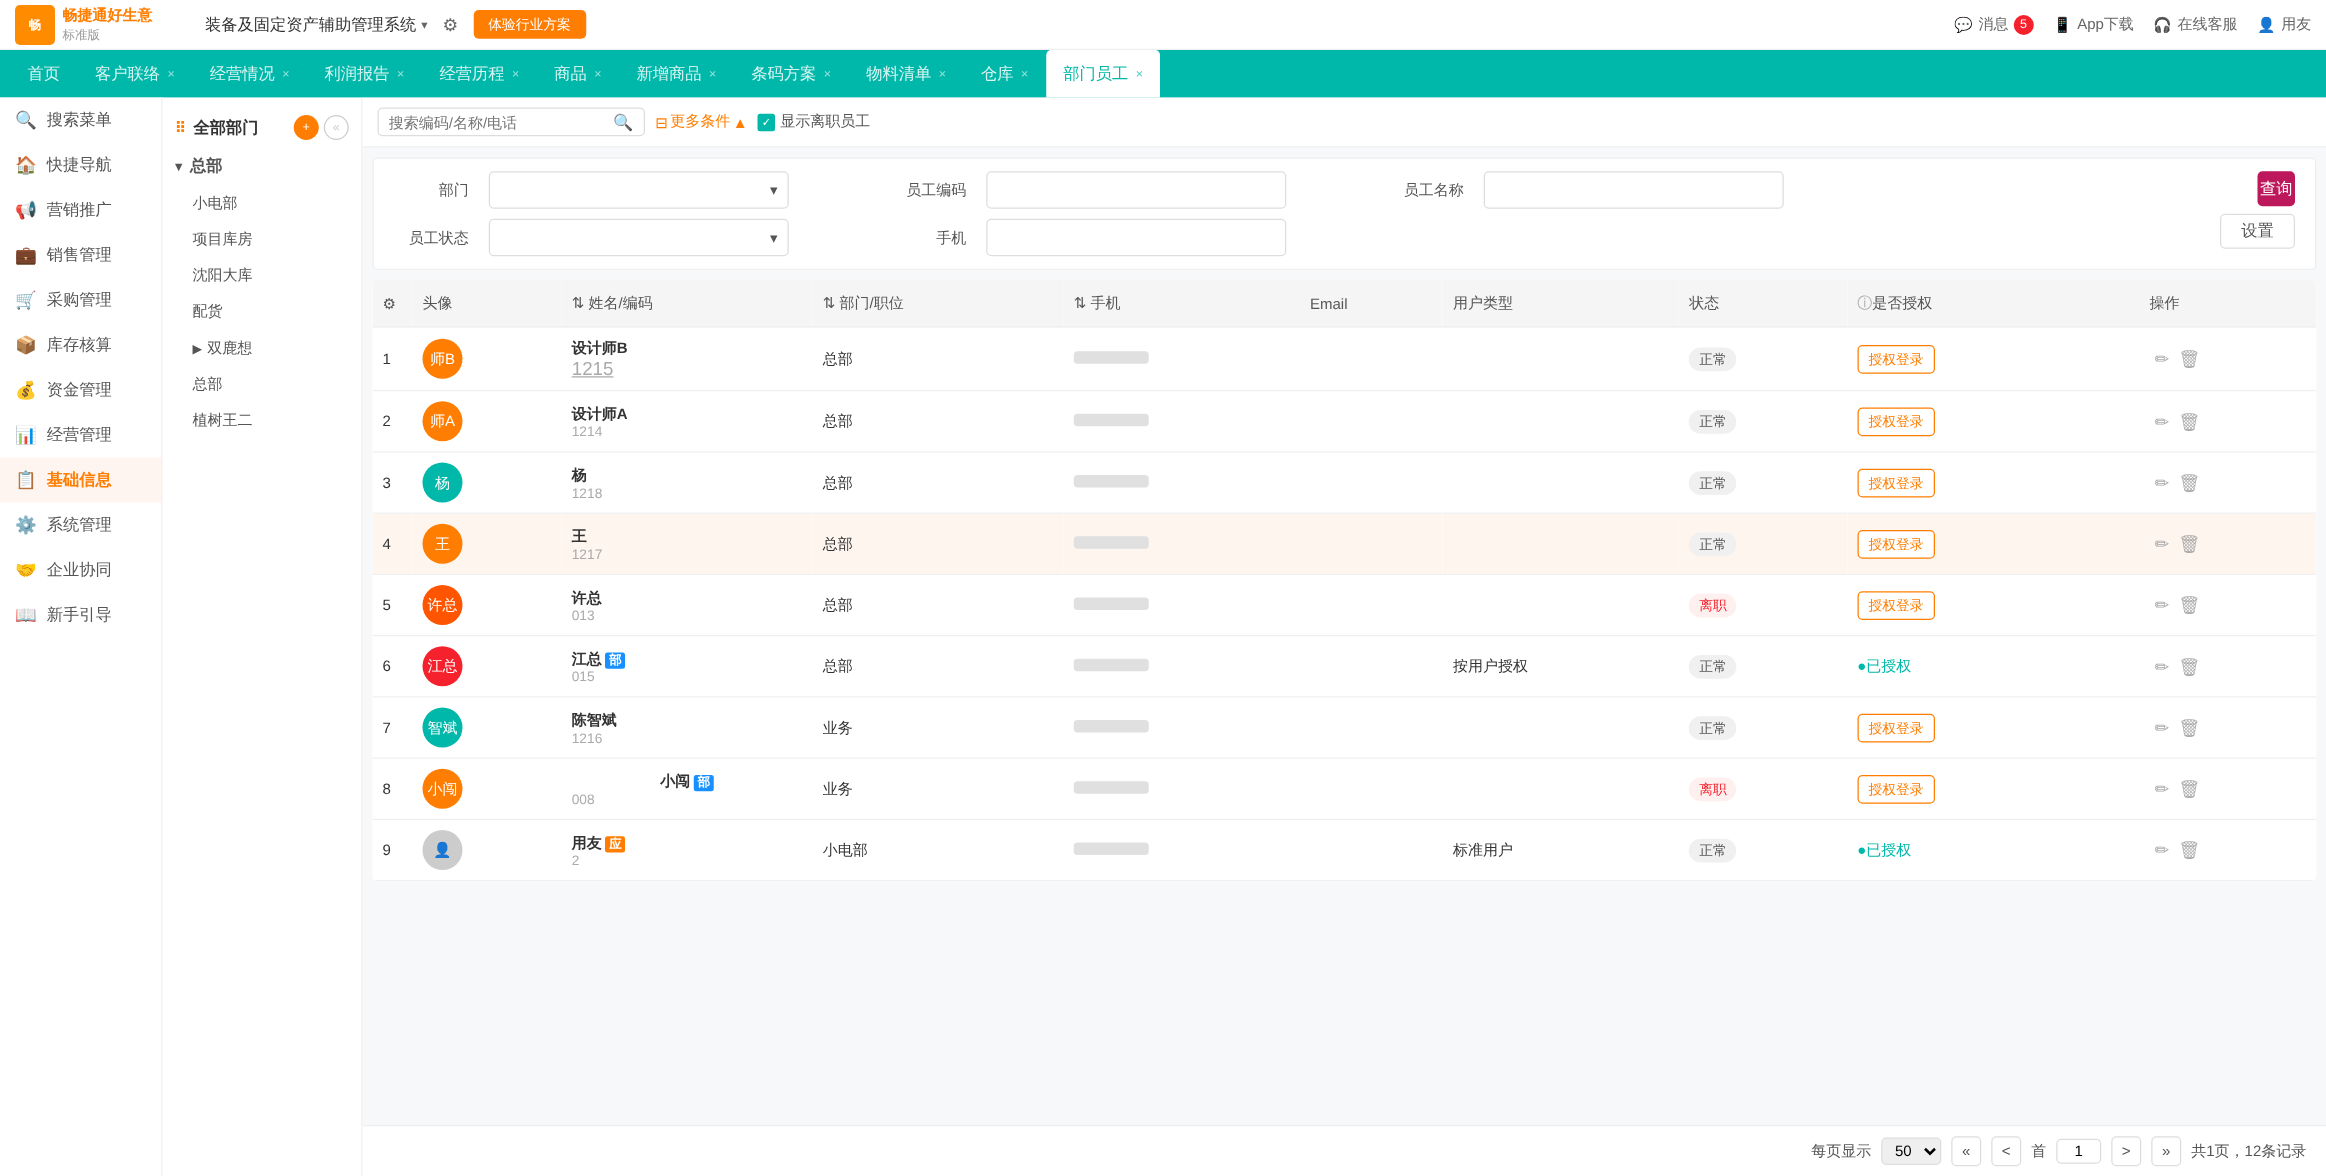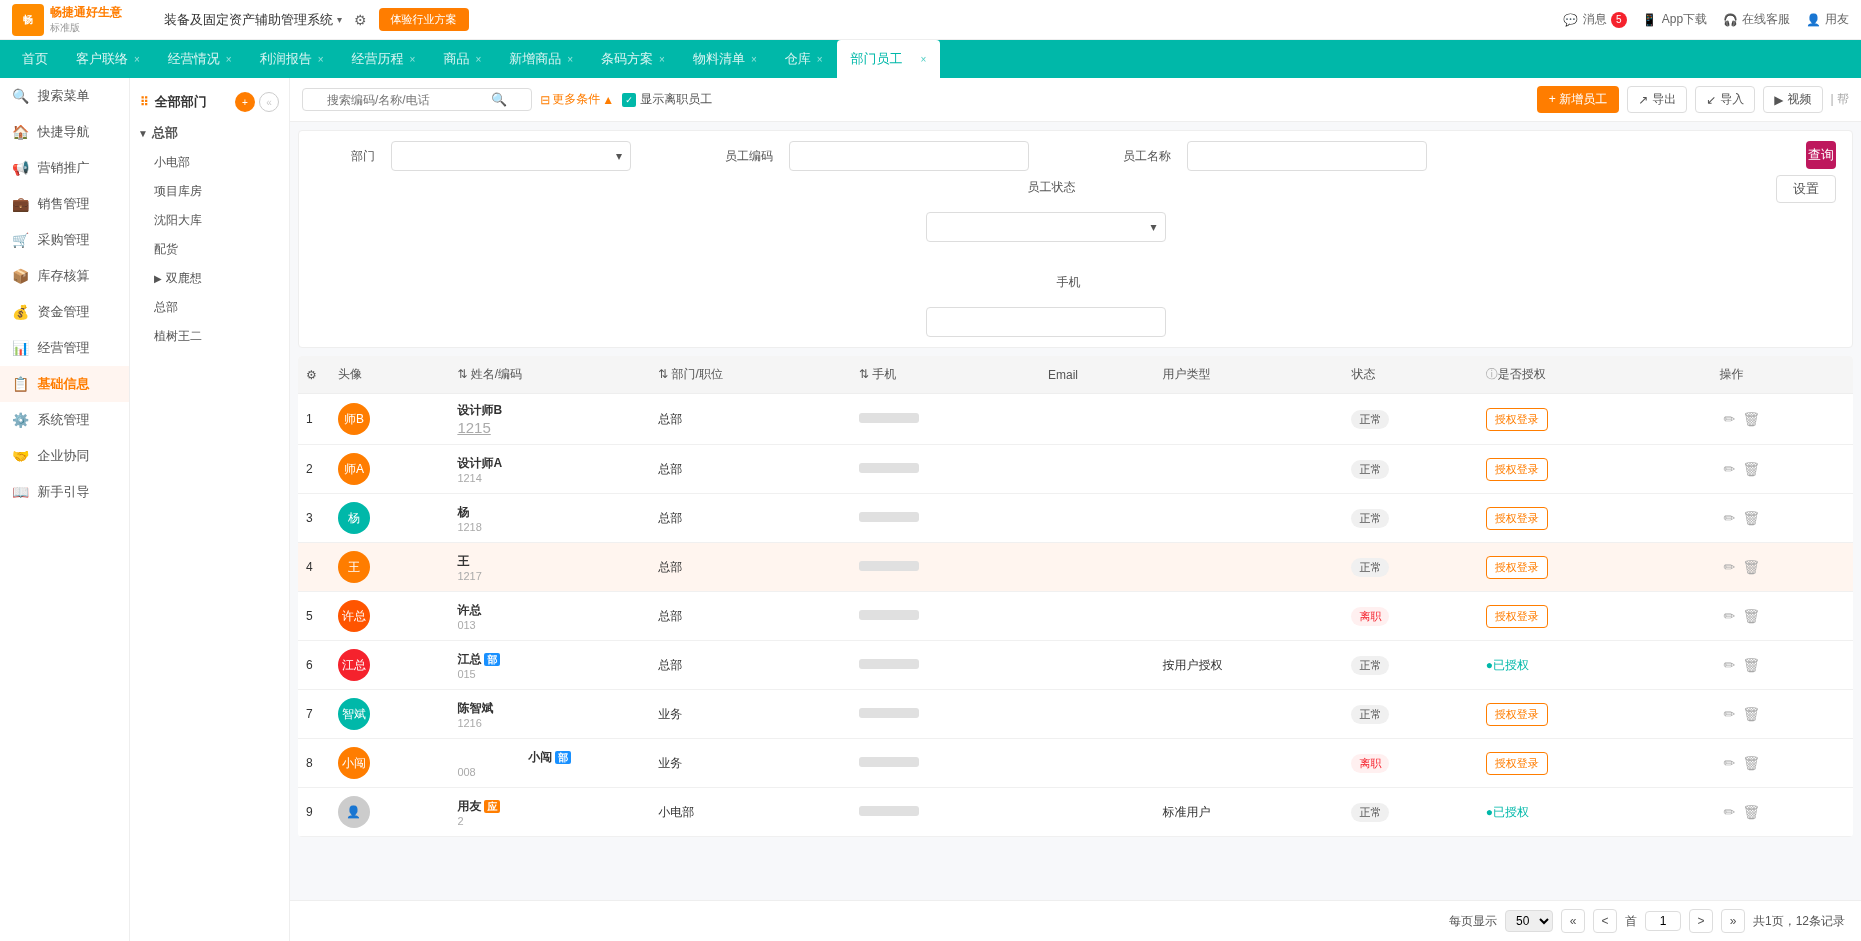--- a/index.html
+++ b/index.html
@@ -13,21 +13,21 @@
     .topbar-dropdown { color: #666; font-size: 10px; cursor: pointer; }
     .topbar-gear { color: #666; font-size: 14px; cursor: pointer; margin-left: 8px; }
     .btn-orange-outline { background: #ff7d00; color: #fff; border: none; border-radius: 4px; padding: 4px 12px; font-size: 11px; cursor: pointer; }
     .topbar-right { margin-left: auto; display: flex; align-items: center; gap: 16px; font-size: 12px; color: #666; }
     .topbar-right-item { display: flex; align-items: center; gap: 4px; cursor: pointer; }
     .badge { background: #f5222d; color: #fff; border-radius: 50%; width: 16px; height: 16px; font-size: 10px; display: flex; align-items: center; justify-content: center; }
 
     
     .nav-tabs { display: flex; align-items: flex-start; background: #00b8a9; height: 38px; padding: 0 8px; }
     .nav-tab { padding: 0 14px; height: 38px; display: flex; align-items: center; font-size: 13px; color: rgba(255,255,255,0.85); cursor: pointer; white-space: nowrap; position: relative; }
-    .nav-tab.active { background: #fff; color: #00b8a9; border-radius: 4px 4px 0 0; gap: 12px; }
+    .nav-tab.active { background: #fff; color: #00b8a9; border-radius: 4px 4px 0 0; }
     .nav-tab .close-x { margin-left: 6px; font-size: 10px; opacity: 0.7; }
 
     
     .main-layout { display: flex; height: calc(100vh - 78px); }
 
     
     .sidebar { width: 130px; background: #fff; border-right: 1px solid #eee; overflow-y: auto; flex-shrink: 0; }
     .sidebar-item { display: flex; align-items: center; padding: 9px 12px; font-size: 13px; color: #555; cursor: pointer; gap: 8px; }
     .sidebar-item.active { background: #fff5f0; color: #ff7d00; font-weight: bold; }
     .sidebar-icon { font-size: 14px; }
@@ -45,34 +45,34 @@
     .dept-tree-item { padding: 6px 10px 6px 16px; font-size: 12px; color: #555; cursor: pointer; }
     .dept-tree-item.parent { padding-left: 8px; font-size: 13px; font-weight: bold; }
     .dept-tree-item.child { padding-left: 24px; }
     .triangle { font-size: 10px; margin-right: 4px; }
 
     
     .emp-area { flex: 1; display: flex; flex-direction: column; overflow: hidden; background: #f7f8fa; }
 
     
     .search-bar { display: flex; align-items: center; background: #fff; padding: 8px 12px; border-bottom: 1px solid #eee; gap: 8px; }
-    .search-input-wrap { display: flex; align-items: center; border: 1px solid #ddd; border-radius: 4px; padding: 3px 24px; gap: 4px; }
+    .search-input-wrap { display: flex; align-items: center; border: 1px solid #ddd; border-radius: 4px; padding: 3px 8px; gap: 20px; }
     .search-input-wrap input { border: none; outline: none; font-size: 12px; color: #555; width: 160px; }
     .search-icon { color: #aaa; font-size: 13px; cursor: pointer; }
     .more-conditions { color: #ff7d00; font-size: 12px; cursor: pointer; display: flex; align-items: center; gap: 2px; }
     .show-resigned { display: flex; align-items: center; gap: 4px; font-size: 12px; color: #555; cursor: pointer; }
     .checkbox-teal { width: 14px; height: 14px; border-radius: 2px; background: #00b8a9; display: flex; align-items: center; justify-content: center; color: #fff; font-size: 9px; }
     .search-bar-right { margin-left: auto; display: flex; align-items: center; gap: 8px; }
     .btn-add-emp { background: #ff7d00; color: #fff; border: none; border-radius: 4px; padding: 5px 12px; font-size: 12px; cursor: pointer; display: flex; align-items: center; gap: 4px; }
     .btn-action { background: #fff; color: #555; border: 1px solid #ddd; border-radius: 4px; padding: 4px 10px; font-size: 12px; cursor: pointer; display: flex; align-items: center; gap: 4px; }
 
     
     .filter-area { background: #fff; border: 1px solid #eee; margin: 8px; border-radius: 4px; padding: 10px 16px; }
     .filter-row { display: flex; align-items: center; margin-bottom: 8px; gap: 16px; }
-    .filter-row:last-child { margin-bottom: 0; flex-direction: column; }
+    .filter-row:last-child { margin-bottom: 0; }
     .filter-label { width: 60px; color: #555; font-size: 12px; text-align: right; }
     .filter-select { width: 240px; height: 30px; border: 1px solid #ddd; border-radius: 4px; padding: 0 8px; font-size: 12px; color: #555; display: flex; align-items: center; justify-content: space-between; cursor: pointer; background: #fff; }
     .filter-input { width: 240px; height: 30px; border: 1px solid #ddd; border-radius: 4px; padding: 0 8px; font-size: 12px; color: #555; }
     .filter-right { margin-left: auto; display: flex; flex-direction: column; gap: 6px; align-items: flex-end; }
     .btn-query { background: #be185d; color: #fff; border: none; border-radius: 4px; padding: 5px 2px; font-size: 13px; cursor: pointer; }
     .btn-settings { background: #fff; color: #555; border: 1px solid #ddd; border-radius: 4px; padding: 4px 16px; font-size: 13px; cursor: pointer; }
 
     
     .table-wrap { flex: 1; overflow-y: auto; padding: 0 8px 8px; }
     table { width: 100%; border-collapse: collapse; background: #fff; border-radius: 4px; overflow: hidden; }
@@ -271,36 +271,20 @@
           <span class="search-icon">🔍</span>
         </div>
         <div class="more-conditions">
           <span>⊟</span>
           <span>更多条件</span>
           <span>▲</span>
         </div>
         <div class="show-resigned">
           <div class="checkbox-teal">✓</div>
           <span>显示离职员工</span>
-        </div>
-        <div class="search-bar-right">
-          <button class="btn-add-emp">+ 新增员工</button>
-          <button class="btn-action">
-            <span>↗</span>
-            <span>导出</span>
-          </button>
-          <button class="btn-action">
-            <span>↙</span>
-            <span>导入</span>
-          </button>
-          <button class="btn-action">
-            <span>▶</span>
-            <span>视频</span>
-          </button>
-          <span style="color:#aaa;font-size:12px;cursor:pointer;">| 帮</span>
         </div>
       </div>
 
       <div class="filter-area">
         <div style="display:flex;gap:0;align-items:flex-start;">
           <div style="flex:1;">
             <div class="filter-row">
               <span class="filter-label">部门</span>
               <div class="filter-select">
                 <span></span>

